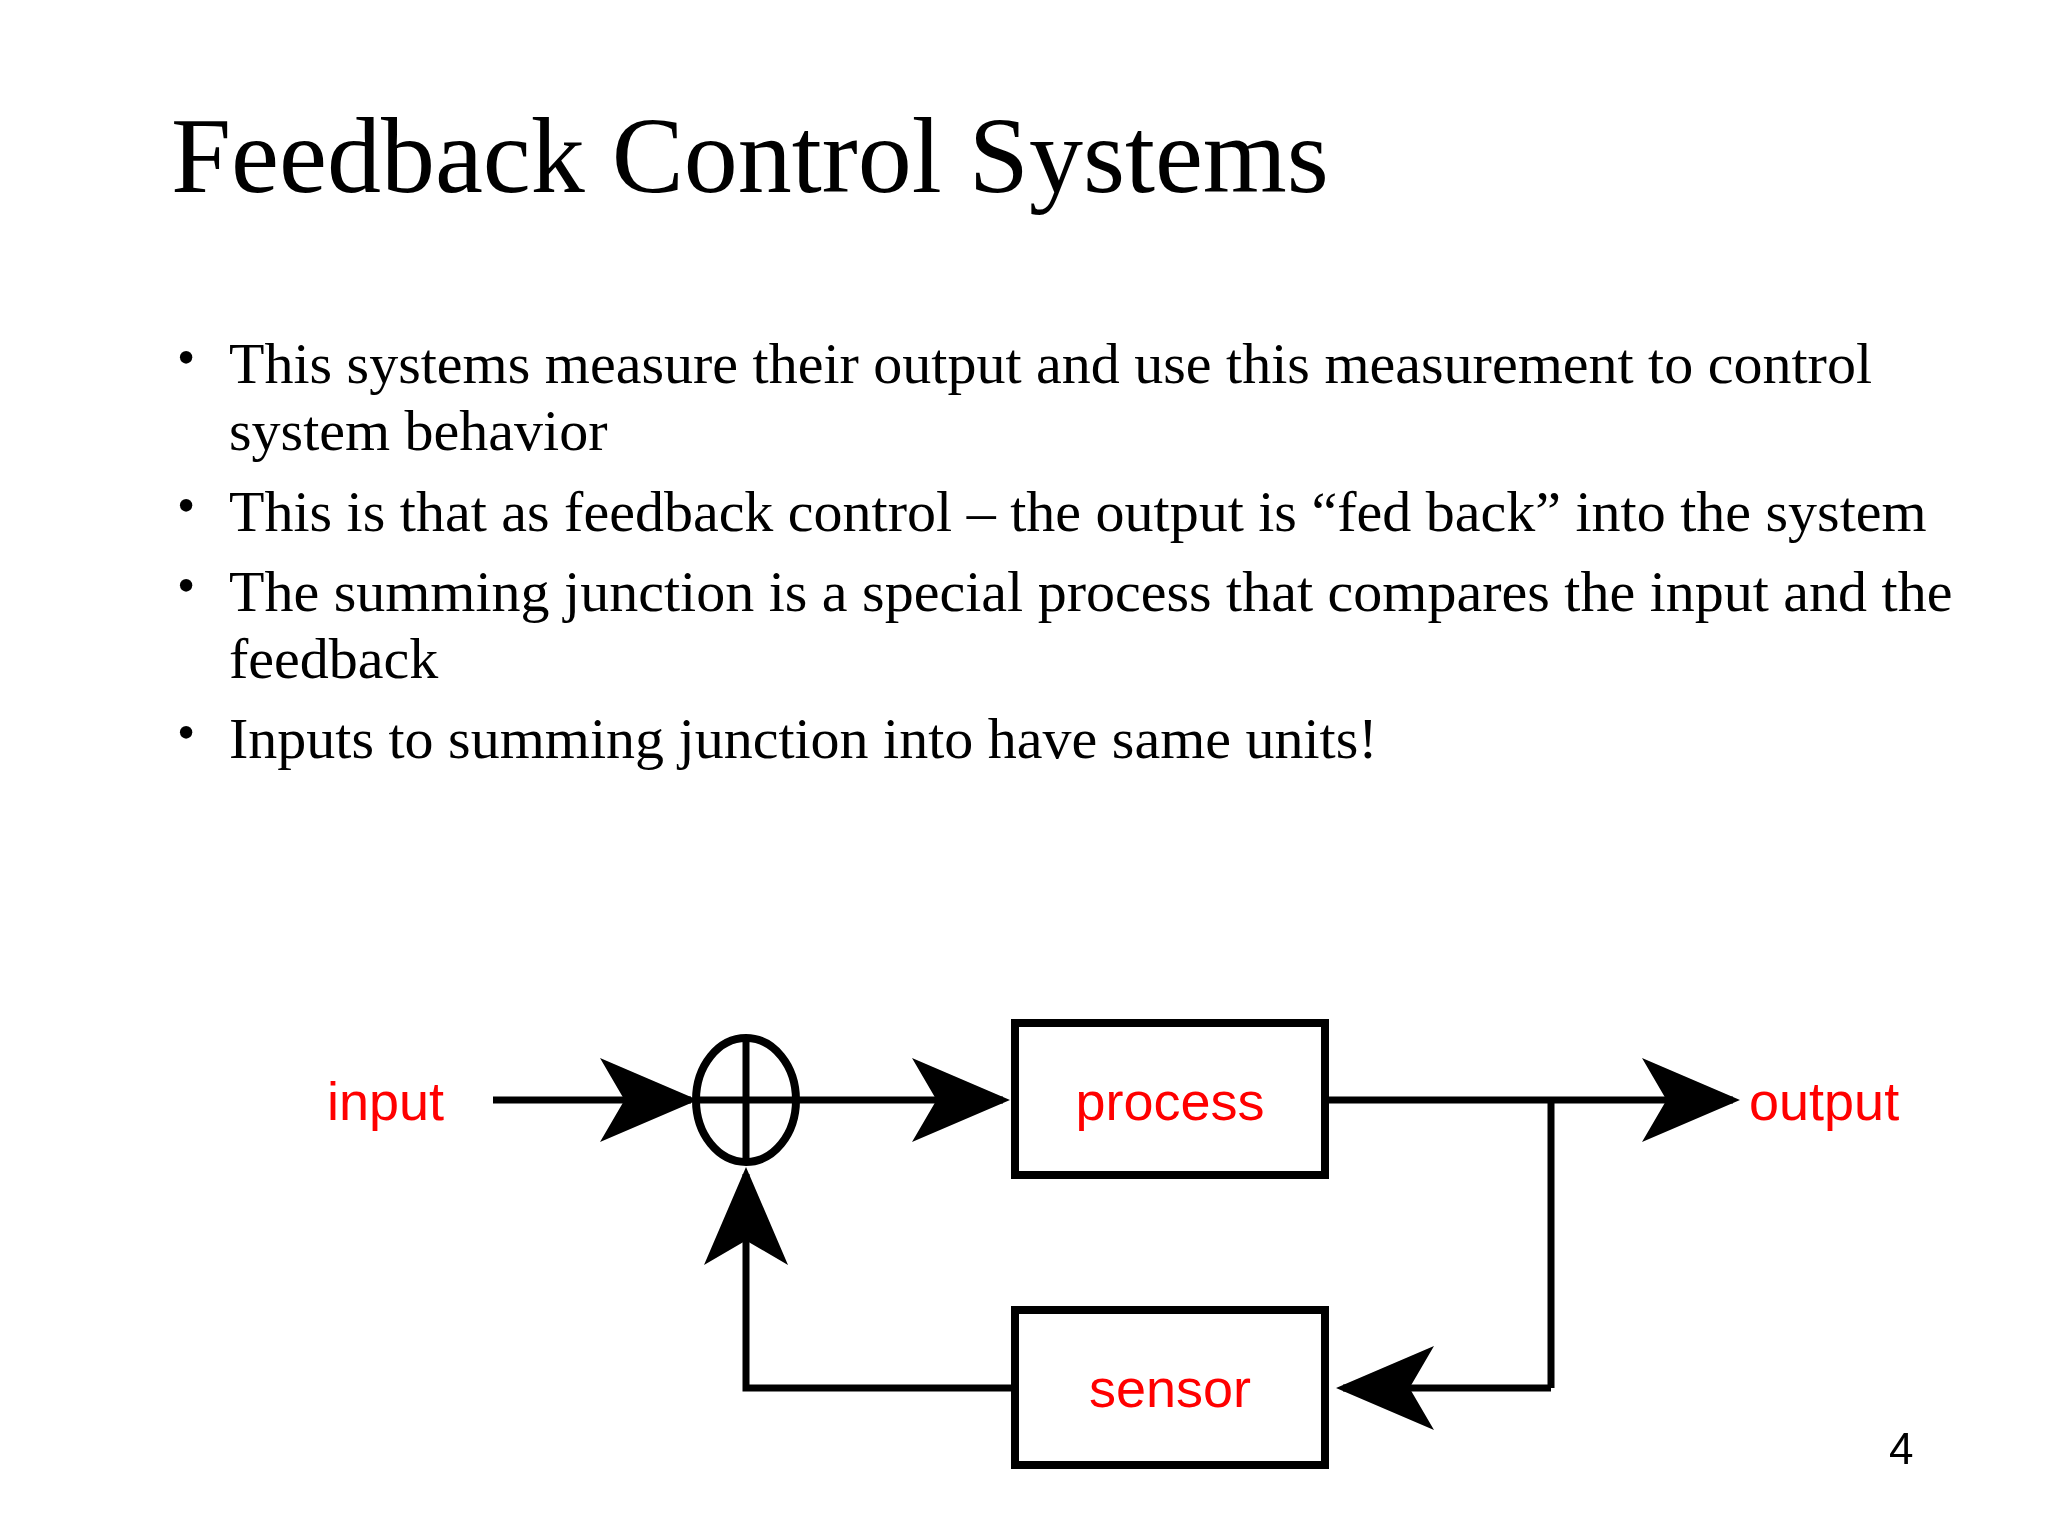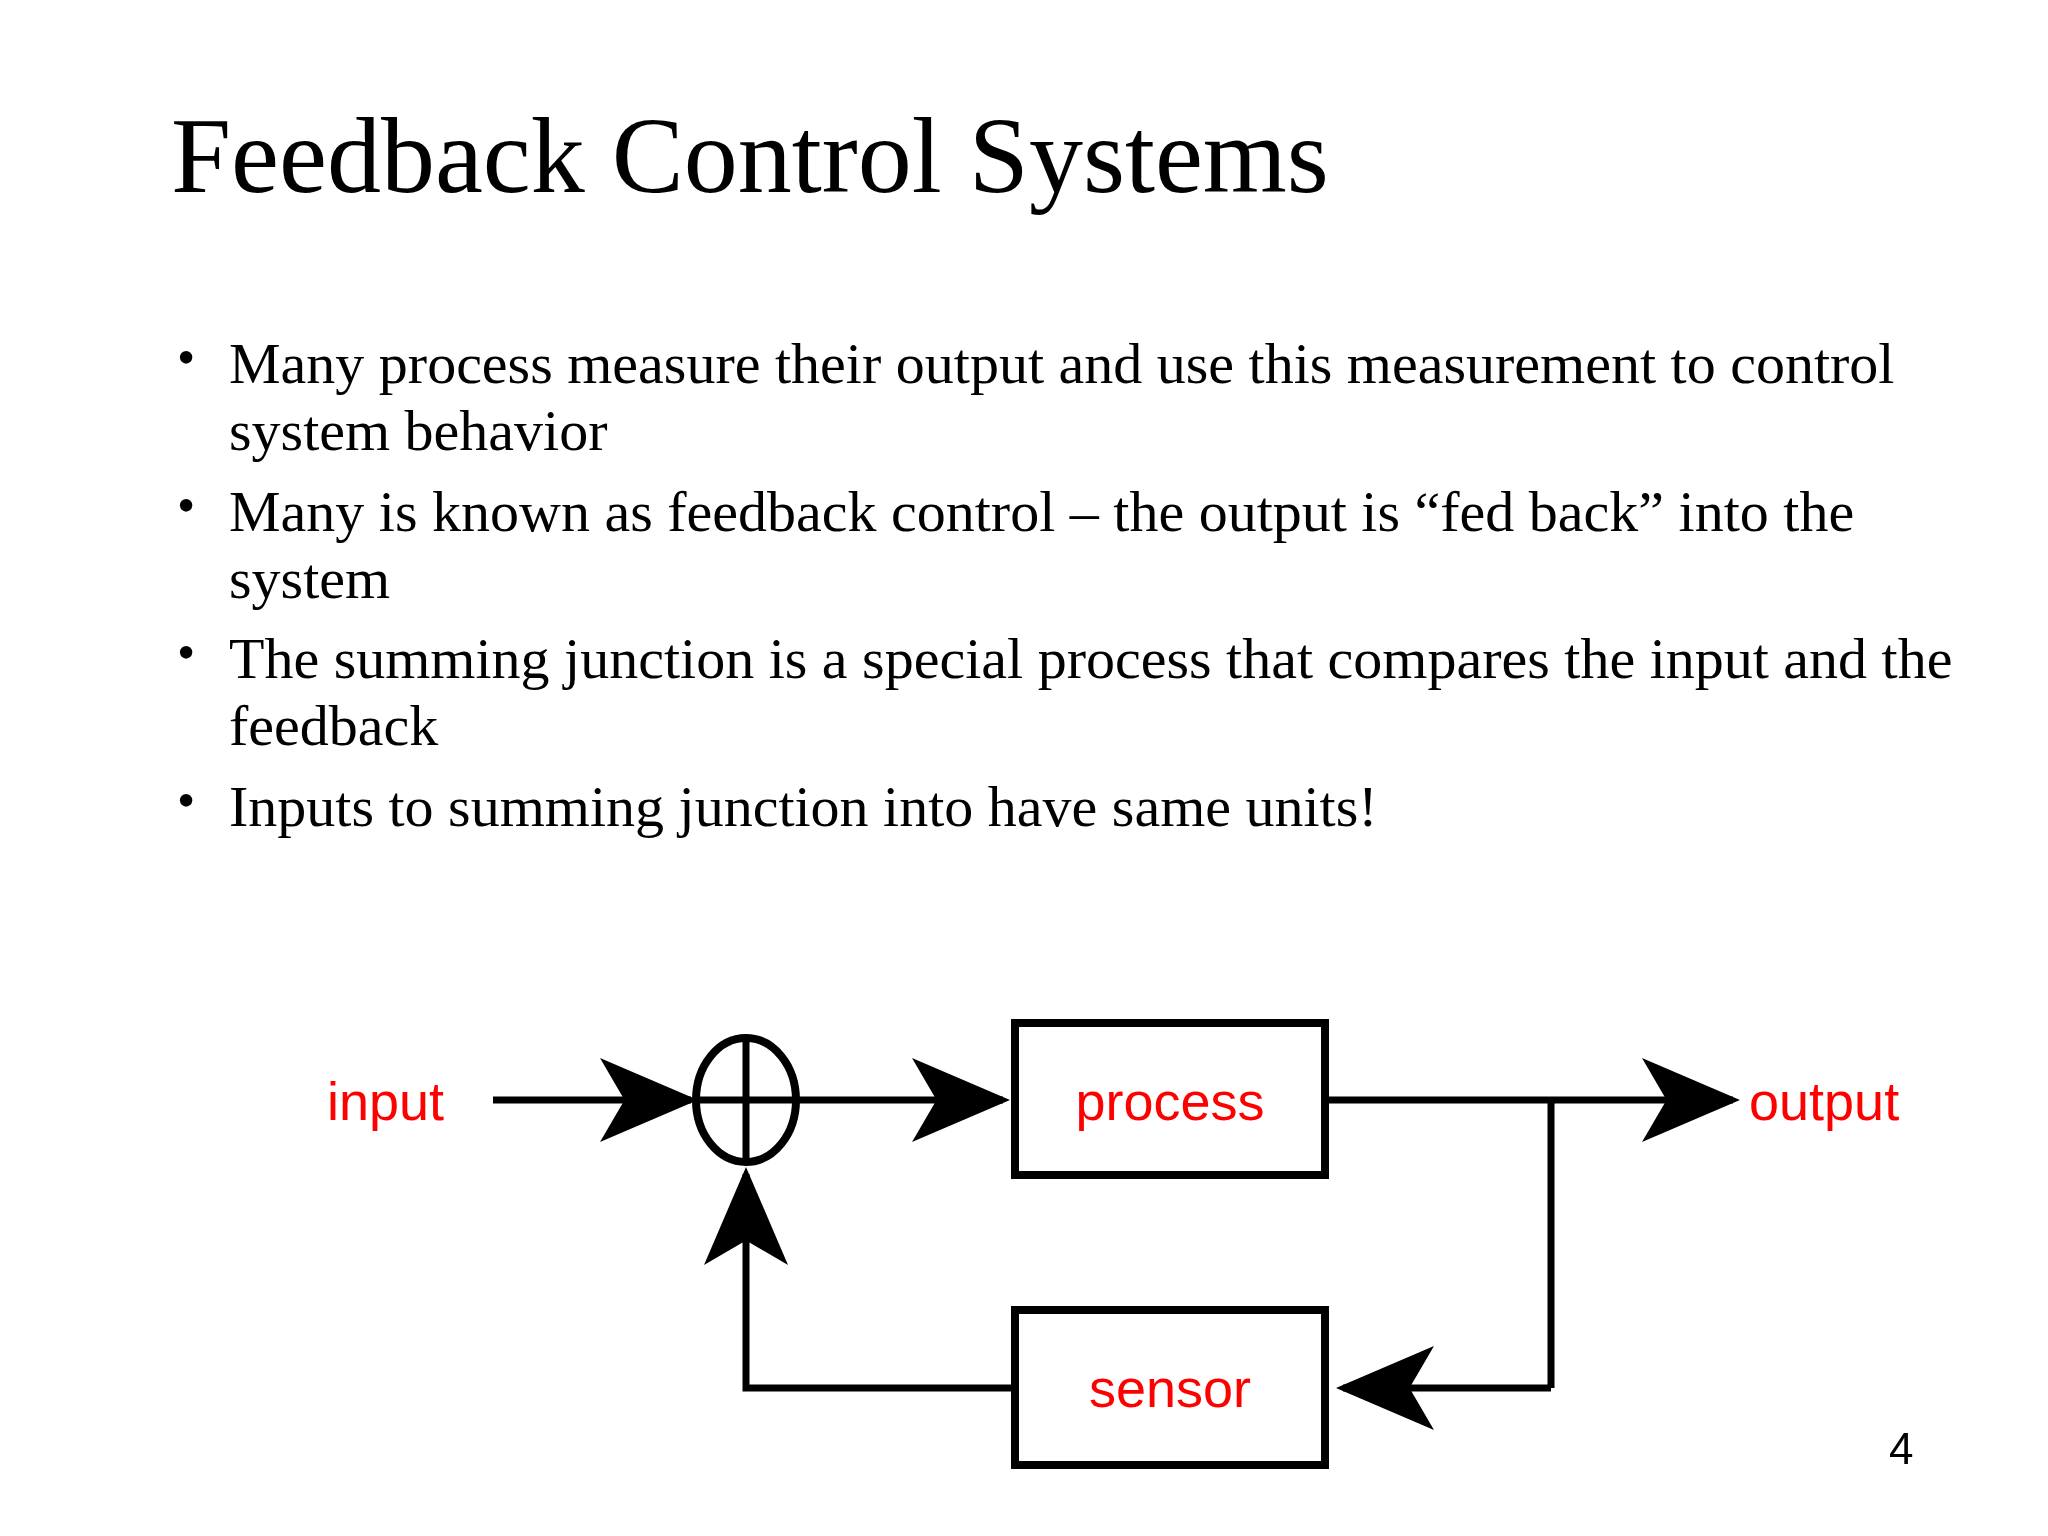--- a/index.html
+++ b/index.html
@@ -104,25 +104,25 @@
 </head>
 <body>
 
 <div id="slide">
 
   <h1 id="slide-title">Feedback Control Systems</h1>
 
   <ul id="bullet-list">
     <li class="bullet-item">
       <span class="bullet-marker">•</span>
-      <span class="bullet-text">Many process measure their output and use this measurement to control system behavior</span>
+      <span class="bullet-text">This systems measure their output and use this measurement to control system behavior</span>
     </li>
     <li class="bullet-item">
       <span class="bullet-marker">•</span>
-      <span class="bullet-text">Many is known as feedback control – the output is “fed back” into the system</span>
+      <span class="bullet-text">This is that as feedback control – the output is “fed back” into the system</span>
     </li>
     <li class="bullet-item">
       <span class="bullet-marker">•</span>
       <span class="bullet-text">The summing junction is a special process that compares the input and the feedback</span>
     </li>
     <li class="bullet-item">
       <span class="bullet-marker">•</span>
       <span class="bullet-text">Inputs to summing junction into have same units!</span>
     </li>
   </ul>

